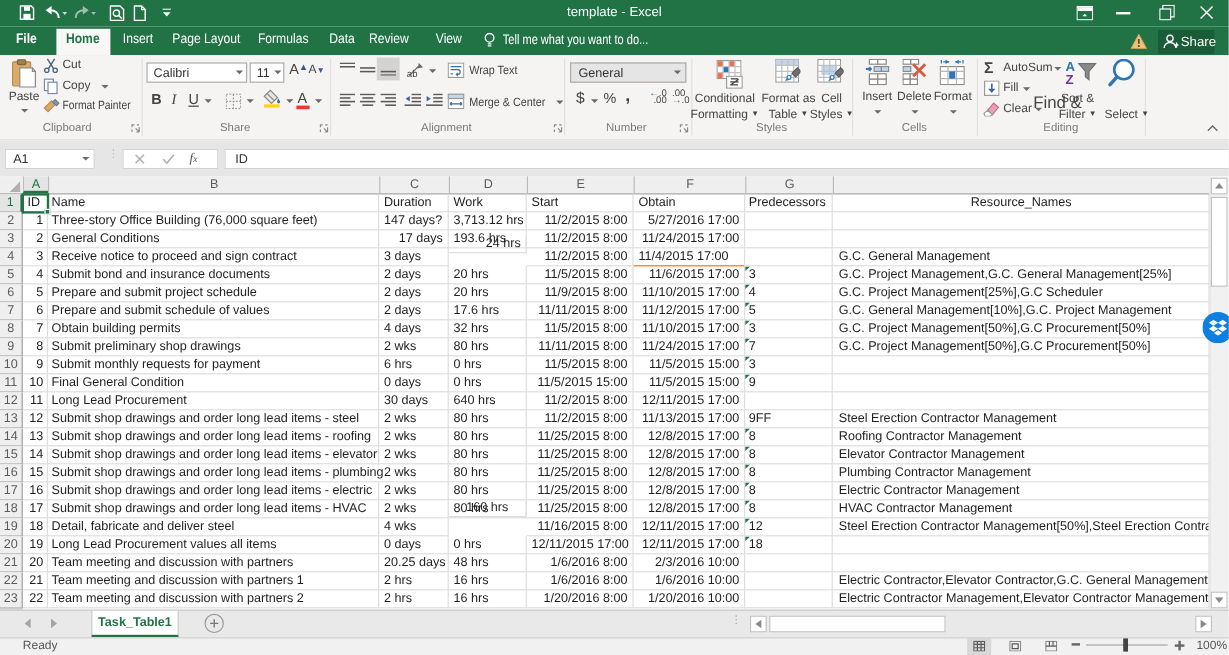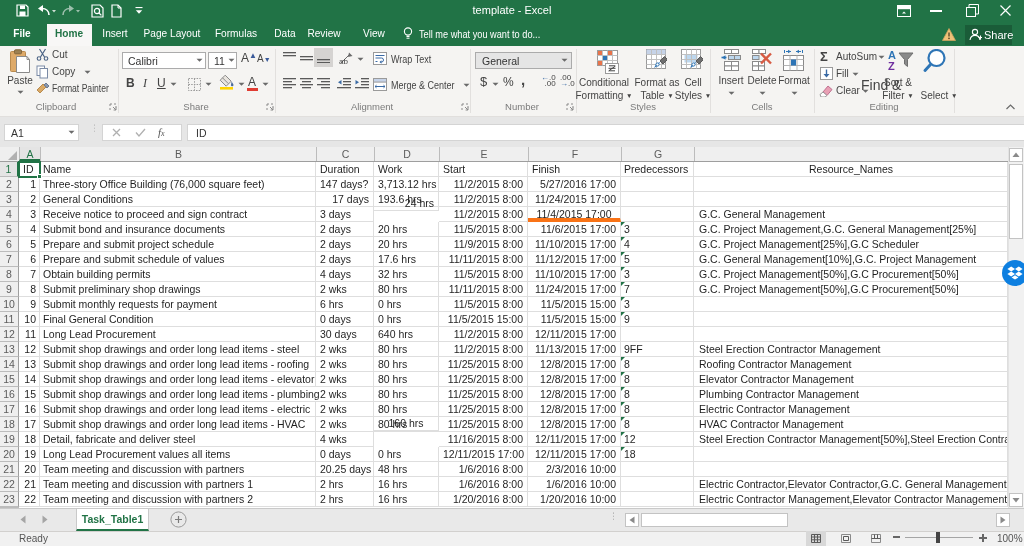--- a/index.html
+++ b/index.html
@@ -445,21 +445,21 @@
 <div class="ab" style="left:0;top:447px;width:19px;height:15px;background:#efefef;border-right:1px solid #9e9e9e;border-bottom:1px solid #bcbcbc;font-size:10.5px;color:#5c5c5c;text-align:center;line-height:14px">20</div>
 <div class="ab" style="left:0;top:462px;width:19px;height:15px;background:#efefef;border-right:1px solid #9e9e9e;border-bottom:1px solid #bcbcbc;font-size:10.5px;color:#5c5c5c;text-align:center;line-height:14px">21</div>
 <div class="ab" style="left:0;top:477px;width:19px;height:15px;background:#efefef;border-right:1px solid #9e9e9e;border-bottom:1px solid #bcbcbc;font-size:10.5px;color:#5c5c5c;text-align:center;line-height:14px">22</div>
 <div class="ab" style="left:0;top:492px;width:19px;height:15px;background:#efefef;border-right:1px solid #9e9e9e;border-bottom:1px solid #bcbcbc;font-size:10.5px;color:#5c5c5c;text-align:center;line-height:14px">23</div>
 <div class="ab" style="left:0;top:507px;width:19px;height:1px;background:#bcbcbc"></div>
 <div class="ab" style="left:19px;top:162px;width:21px;height:15px;border-right:1px solid #dedede;border-bottom:1px solid #dedede;text-align:left;overflow:hidden;white-space:nowrap;font-size:10.5px;color:#1f1f1f;line-height:15px;padding:0 4px 0 4px">ID</div>
 <div class="ab" style="left:40px;top:162px;width:276px;height:15px;border-right:1px solid #dedede;border-bottom:1px solid #dedede;text-align:left;overflow:hidden;white-space:nowrap;font-size:10.5px;color:#1f1f1f;line-height:15px;padding:0 4px 0 3px">Name</div>
 <div class="ab" style="left:316px;top:162px;width:58px;height:15px;border-right:1px solid #dedede;border-bottom:1px solid #dedede;text-align:left;overflow:hidden;white-space:nowrap;font-size:10.5px;color:#1f1f1f;line-height:15px;padding:0 4px 0 4px">Duration</div>
 <div class="ab" style="left:374px;top:162px;width:65px;height:15px;border-right:1px solid #dedede;border-bottom:1px solid #dedede;text-align:left;overflow:hidden;white-space:nowrap;font-size:10.5px;color:#1f1f1f;line-height:15px;padding:0 4px 0 4px">Work</div>
 <div class="ab" style="left:439px;top:162px;width:89px;height:15px;border-right:1px solid #dedede;border-bottom:1px solid #dedede;text-align:left;overflow:hidden;white-space:nowrap;font-size:10.5px;color:#1f1f1f;line-height:15px;padding:0 4px 0 4px">Start</div>
-<div class="ab" style="left:528px;top:162px;width:93px;height:15px;border-right:1px solid #dedede;border-bottom:1px solid #dedede;text-align:left;overflow:hidden;white-space:nowrap;font-size:10.5px;color:#1f1f1f;line-height:15px;padding:0 4px 0 4px">Finish</div>
+<div class="ab" style="left:528px;top:162px;width:93px;height:15px;border-right:1px solid #dedede;border-bottom:1px solid #dedede;text-align:left;overflow:hidden;white-space:nowrap;font-size:10.5px;color:#1f1f1f;line-height:15px;padding:0 4px 0 4px">Obtain</div>
 <div class="ab" style="left:621px;top:162px;width:73px;height:15px;border-right:1px solid #dedede;border-bottom:1px solid #dedede;text-align:left;overflow:hidden;white-space:nowrap;font-size:10.5px;color:#1f1f1f;line-height:15px;padding:0 4px 0 3px">Predecessors</div>
 <div class="ab" style="left:694px;top:162px;width:314px;height:15px;border-right:1px solid #dedede;border-bottom:1px solid #dedede;text-align:center;overflow:hidden;white-space:nowrap;font-size:10.5px;color:#1f1f1f;line-height:15px;padding:0 4px 0 5px">Resource_Names</div>
 <div class="ab" style="left:19px;top:177px;width:21px;height:15px;border-right:1px solid #dedede;border-bottom:1px solid #dedede;text-align:right;overflow:hidden;white-space:nowrap;font-size:10.5px;color:#1f1f1f;line-height:15px;padding:0 3px 0 4px">1</div>
 <div class="ab" style="left:40px;top:177px;width:276px;height:15px;border-right:1px solid #dedede;border-bottom:1px solid #dedede;text-align:left;overflow:hidden;white-space:nowrap;font-size:10.5px;color:#1f1f1f;line-height:15px;padding:0 4px 0 3px">Three-story Office Building (76,000 square feet)</div>
 <div class="ab" style="left:316px;top:177px;width:58px;height:15px;border-right:1px solid #dedede;border-bottom:1px solid #dedede;text-align:left;overflow:hidden;white-space:nowrap;font-size:10.5px;color:#1f1f1f;line-height:15px;padding:0 4px 0 4px">147 days?</div>
 <div class="ab" style="left:374px;top:177px;width:65px;height:15px;border-right:1px solid #dedede;border-bottom:1px solid #dedede;text-align:left;overflow:hidden;white-space:nowrap;font-size:10.5px;color:#1f1f1f;line-height:15px;padding:0 4px 0 4px">3,713.12 hrs</div>
 <div class="ab" style="left:439px;top:177px;width:89px;height:15px;border-right:1px solid #dedede;border-bottom:1px solid #dedede;text-align:right;overflow:hidden;white-space:nowrap;font-size:10.5px;color:#1f1f1f;line-height:15px;padding:0 4px 0 4px">11/2/2015 8:00</div>
 <div class="ab" style="left:528px;top:177px;width:93px;height:15px;border-right:1px solid #dedede;border-bottom:1px solid #dedede;text-align:right;overflow:hidden;white-space:nowrap;font-size:10.5px;color:#1f1f1f;line-height:15px;padding:0 4px 0 4px">5/27/2016 17:00</div>
 <div class="ab" style="left:621px;top:177px;width:73px;height:15px;border-right:1px solid #dedede;border-bottom:1px solid #dedede;text-align:left;overflow:hidden;white-space:nowrap;font-size:10.5px;color:#1f1f1f;line-height:15px;padding:0 4px 0 3px"></div>
 <div class="ab" style="left:694px;top:177px;width:314px;height:15px;border-right:1px solid #dedede;border-bottom:1px solid #dedede;text-align:left;overflow:hidden;white-space:nowrap;font-size:10.5px;color:#1f1f1f;line-height:15px;padding:0 0px 0 5px"></div>
@@ -469,21 +469,21 @@
 <div class="ab" style="left:374px;top:192px;width:65px;height:15px;border-right:1px solid #dedede;border-bottom:1px solid #dedede;text-align:left;overflow:hidden;white-space:nowrap;font-size:10.5px;color:#1f1f1f;line-height:15px;padding:0 4px 0 4px">193.6 hrs</div>
 <div class="ab" style="left:439px;top:192px;width:89px;height:15px;border-right:1px solid #dedede;border-bottom:1px solid #dedede;text-align:right;overflow:hidden;white-space:nowrap;font-size:10.5px;color:#1f1f1f;line-height:15px;padding:0 4px 0 4px">11/2/2015 8:00</div>
 <div class="ab" style="left:528px;top:192px;width:93px;height:15px;border-right:1px solid #dedede;border-bottom:1px solid #dedede;text-align:right;overflow:hidden;white-space:nowrap;font-size:10.5px;color:#1f1f1f;line-height:15px;padding:0 4px 0 4px">11/24/2015 17:00</div>
 <div class="ab" style="left:621px;top:192px;width:73px;height:15px;border-right:1px solid #dedede;border-bottom:1px solid #dedede;text-align:left;overflow:hidden;white-space:nowrap;font-size:10.5px;color:#1f1f1f;line-height:15px;padding:0 4px 0 3px"></div>
 <div class="ab" style="left:694px;top:192px;width:314px;height:15px;border-right:1px solid #dedede;border-bottom:1px solid #dedede;text-align:left;overflow:hidden;white-space:nowrap;font-size:10.5px;color:#1f1f1f;line-height:15px;padding:0 0px 0 5px"></div>
 <div class="ab" style="left:19px;top:207px;width:21px;height:15px;border-right:1px solid #dedede;border-bottom:1px solid #dedede;text-align:right;overflow:hidden;white-space:nowrap;font-size:10.5px;color:#1f1f1f;line-height:15px;padding:0 3px 0 4px">3</div>
 <div class="ab" style="left:40px;top:207px;width:276px;height:15px;border-right:1px solid #dedede;border-bottom:1px solid #dedede;text-align:left;overflow:hidden;white-space:nowrap;font-size:10.5px;color:#1f1f1f;line-height:15px;padding:0 4px 0 3px">Receive notice to proceed and sign contract</div>
 <div class="ab" style="left:316px;top:207px;width:58px;height:15px;border-right:1px solid #dedede;border-bottom:1px solid #dedede;text-align:left;overflow:hidden;white-space:nowrap;font-size:10.5px;color:#1f1f1f;line-height:15px;padding:0 4px 0 4px">3 days</div>
 <div class="ab" style="left:374px;top:196px;width:65px;height:15px;border-right:1px solid #dedede;border-bottom:1px solid #dedede;text-align:right;overflow:hidden;white-space:nowrap;font-size:10.5px;color:#1f1f1f;line-height:15px;padding:0 4px 0 4px">24 hrs</div>
 <div class="ab" style="left:439px;top:207px;width:89px;height:15px;border-right:1px solid #dedede;border-bottom:1px solid #dedede;text-align:right;overflow:hidden;white-space:nowrap;font-size:10.5px;color:#1f1f1f;line-height:15px;padding:0 4px 0 4px">11/2/2015 8:00</div>
-<div class="ab" style="left:528px;top:207px;width:93px;height:15px;border-right:1px solid #dedede;border-bottom:4px solid #f97316;text-align:center;overflow:hidden;white-space:nowrap;font-size:10.5px;color:#1f1f1f;line-height:15px;padding:0 4px 0 4px">11/4/2015 17:00</div>
+<div class="ab" style="left:528px;top:207px;width:93px;height:15px;border-right:1px solid #dedede;border-bottom:1px solid #f97316;text-align:left;overflow:hidden;white-space:nowrap;font-size:10.5px;color:#1f1f1f;line-height:15px;padding:0 4px 0 4px">11/4/2015 17:00</div>
 <div class="ab" style="left:621px;top:207px;width:73px;height:15px;border-right:1px solid #dedede;border-bottom:1px solid #dedede;text-align:left;overflow:hidden;white-space:nowrap;font-size:10.5px;color:#1f1f1f;line-height:15px;padding:0 4px 0 3px"></div>
 <div class="ab" style="left:694px;top:207px;width:314px;height:15px;border-right:1px solid #dedede;border-bottom:1px solid #dedede;text-align:left;overflow:hidden;white-space:nowrap;font-size:10.5px;color:#1f1f1f;line-height:15px;padding:0 0px 0 5px">G.C. General Management</div>
 <div class="ab" style="left:19px;top:222px;width:21px;height:15px;border-right:1px solid #dedede;border-bottom:1px solid #dedede;text-align:right;overflow:hidden;white-space:nowrap;font-size:10.5px;color:#1f1f1f;line-height:15px;padding:0 3px 0 4px">4</div>
 <div class="ab" style="left:40px;top:222px;width:276px;height:15px;border-right:1px solid #dedede;border-bottom:1px solid #dedede;text-align:left;overflow:hidden;white-space:nowrap;font-size:10.5px;color:#1f1f1f;line-height:15px;padding:0 4px 0 3px">Submit bond and insurance documents</div>
 <div class="ab" style="left:316px;top:222px;width:58px;height:15px;border-right:1px solid #dedede;border-bottom:1px solid #dedede;text-align:left;overflow:hidden;white-space:nowrap;font-size:10.5px;color:#1f1f1f;line-height:15px;padding:0 4px 0 4px">2 days</div>
 <div class="ab" style="left:374px;top:222px;width:65px;height:15px;border-right:1px solid #dedede;border-bottom:1px solid #dedede;text-align:left;overflow:hidden;white-space:nowrap;font-size:10.5px;color:#1f1f1f;line-height:15px;padding:0 4px 0 4px">20 hrs</div>
 <div class="ab" style="left:439px;top:222px;width:89px;height:15px;border-right:1px solid #dedede;border-bottom:1px solid #dedede;text-align:right;overflow:hidden;white-space:nowrap;font-size:10.5px;color:#1f1f1f;line-height:15px;padding:0 4px 0 4px">11/5/2015 8:00</div>
 <div class="ab" style="left:528px;top:222px;width:93px;height:15px;border-right:1px solid #dedede;border-bottom:1px solid #dedede;text-align:right;overflow:hidden;white-space:nowrap;font-size:10.5px;color:#1f1f1f;line-height:15px;padding:0 4px 0 4px">11/6/2015 17:00</div>
 <div class="ab" style="left:621px;top:222px;width:73px;height:15px;border-right:1px solid #dedede;border-bottom:1px solid #dedede;text-align:left;overflow:hidden;white-space:nowrap;font-size:10.5px;color:#1f1f1f;line-height:15px;padding:0 4px 0 3px">3</div>
 <svg class="ic" style="left:621px;top:222px" width="4" height="4" viewBox="0 0 4 4">

